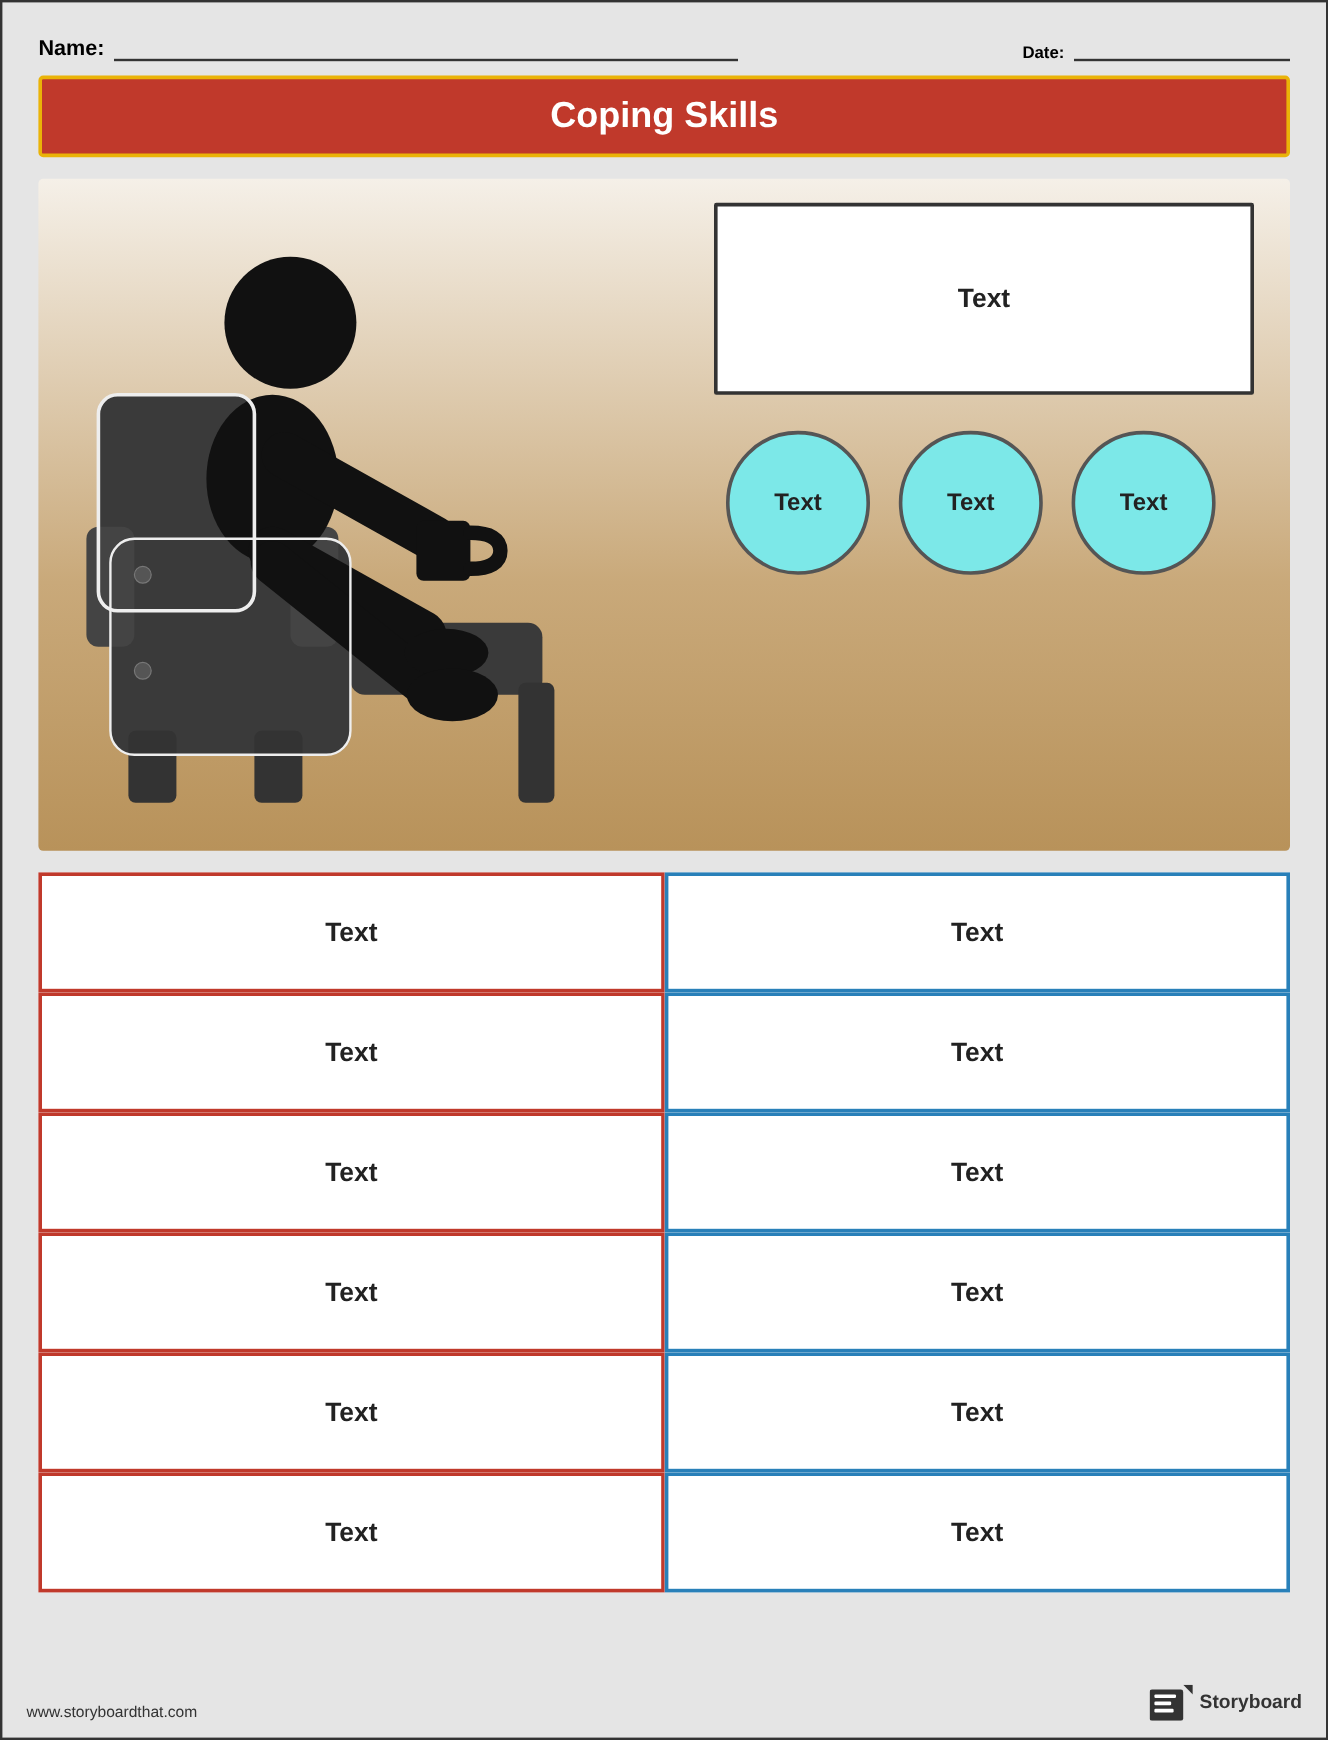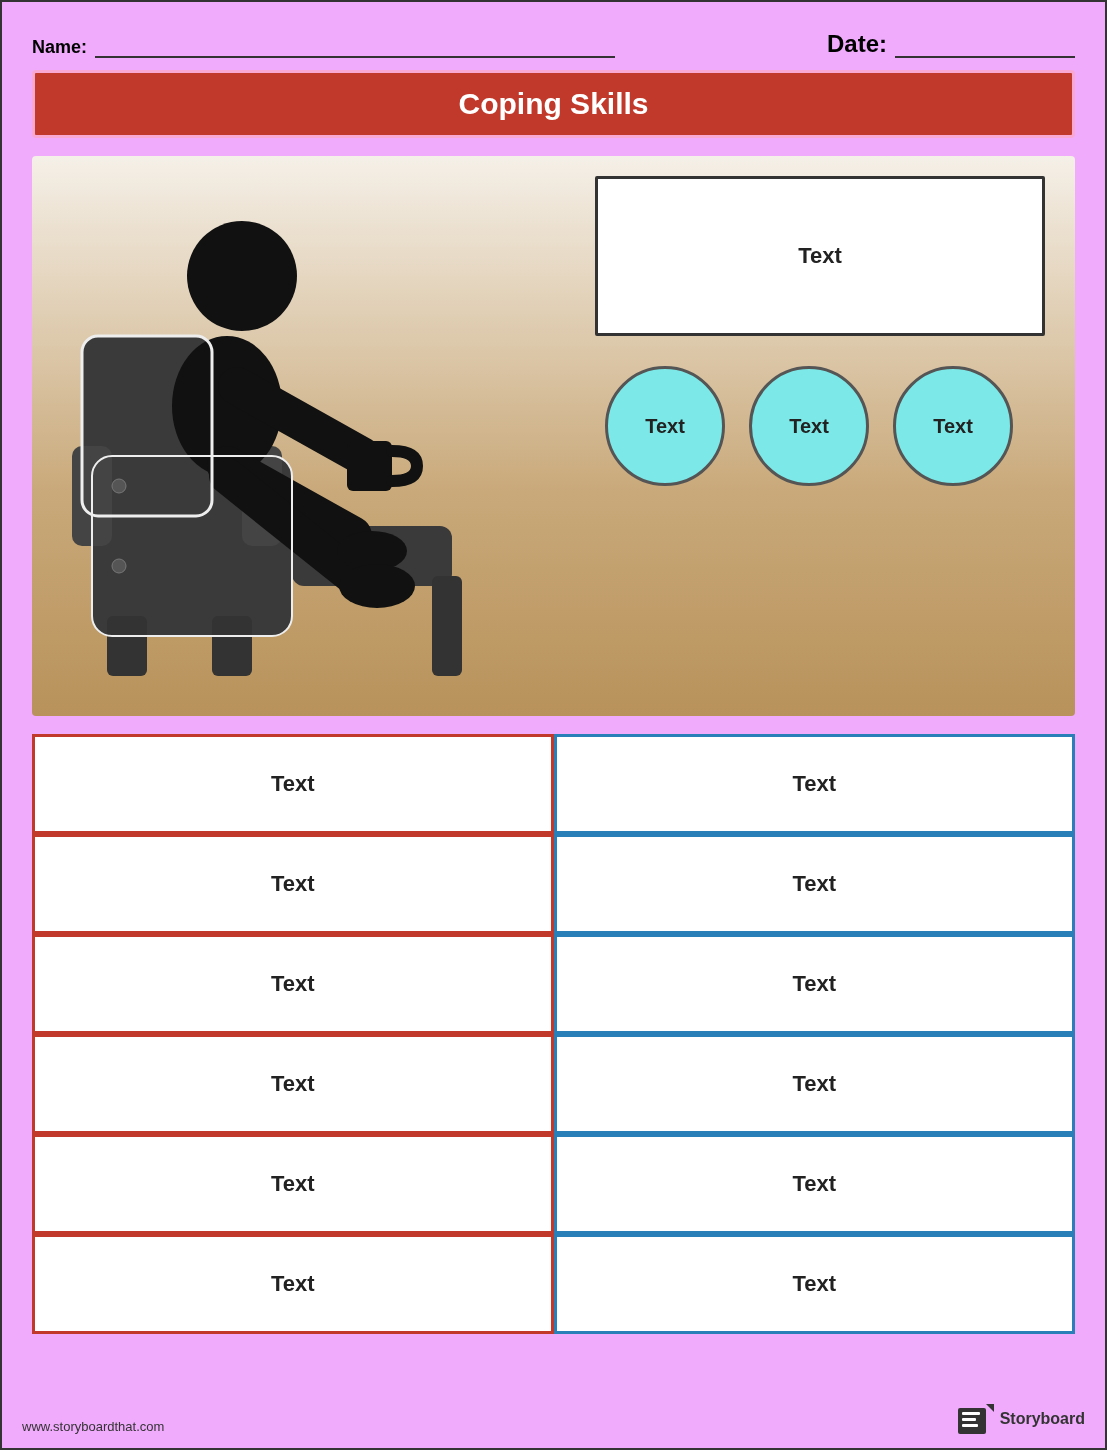--- a/index.html
+++ b/index.html
@@ -9,21 +9,21 @@
       display: flex;
       justify-content: center;
       align-items: flex-start;
       min-height: 100vh;
       font-family: Arial, sans-serif;
     }
 
     .page {
       width: 1107px;
       min-height: 1450px;
-      background: #f0abfc;
+      background: #e5e5e5;
       position: relative;
       padding: 28px 30px 56px 30px;
       border: 2px solid #333;
     }
 
     
     .header-row {
       display: flex;
       justify-content: space-between;
       align-items: flex-end;
@@ -40,37 +40,37 @@
     }
 
     .name-field .underline {
       flex: 1;
       border-bottom: 2px solid #333;
       height: 4px;
       max-width: 520px;
     }
 
     .date-field {
-      font-size: 24px;
+      font-size: 14px;
       font-weight: bold;
       display: flex;
       align-items: flex-end;
       gap: 8px;
     }
 
     .date-field .underline {
       width: 180px;
       border-bottom: 2px solid #333;
       height: 4px;
     }
 
     
     .title-banner {
       background: #c0392b;
-      border: 3px solid #f9a8d4;
+      border: 3px solid #eab308;
       border-radius: 4px;
       text-align: center;
       padding: 14px;
       margin-bottom: 18px;
     }
 
     .title-banner h1 {
       color: #fff;
       font-size: 30px;
       font-weight: bold;

